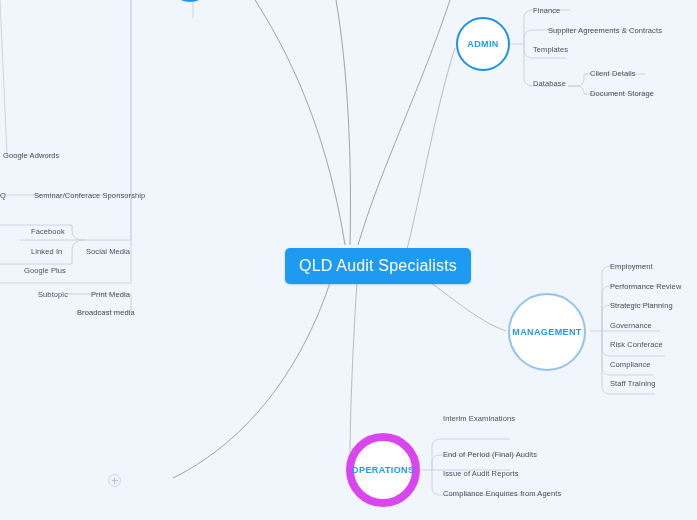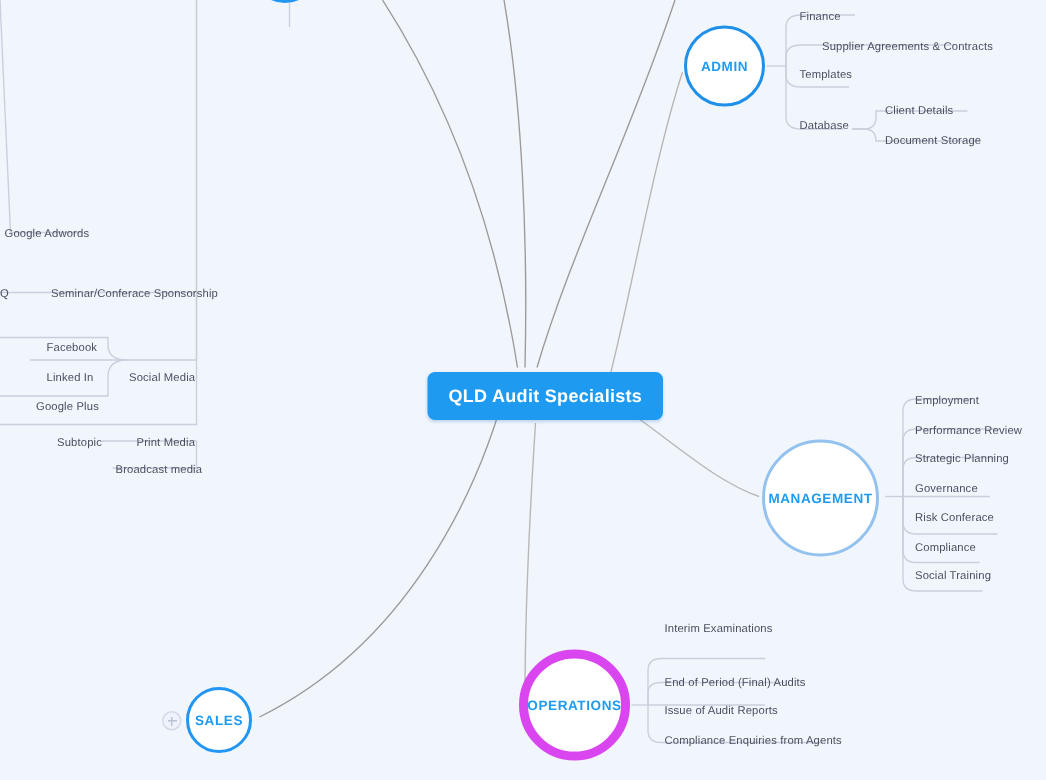--- a/index.html
+++ b/index.html
@@ -25,22 +25,22 @@
     left: 0; top: 0;
     width: 697px;
     height: 520px;
     pointer-events: none;
   }
   
   .root-node {
     position: absolute;
     background: #1e9bf0;
     color: #ffffff;
-    font-size: 12px;
-    font-weight: bold;
+    font-size: 16px;
+    font-weight: normal;
     letter-spacing: .2px;
     border-radius: 5px;
     padding: 9px 14px;
     white-space: nowrap;
     box-shadow: 0 1px 2px rgba(30,120,200,.25);
   }
   
   .circle-node {
     position: absolute;
     border-radius: 50%;
@@ -52,21 +52,21 @@
   }
   .circle-node span {
     color: #1e9bf0;
     font-weight: bold;
     font-size: 9px;
     letter-spacing: .4px;
     white-space: nowrap;
   }
   .c-admin      { border: 2px solid #1e90ea; }
   .c-management { border: 2px solid #93c2ee; }
-  .c-operations { border: 6px solid #d946ef; }
+  .c-operations { border: 8px solid #d946ef; }
   .c-sales      { border: 2px solid #2196f3; }
   .c-partial    { border: 2px solid #2196f3; }
 
   
   .leaf {
     position: absolute;
     font-size: 7.5px;
     color: #4a4f60;
     white-space: nowrap;
     line-height: 11px;
@@ -171,42 +171,39 @@
   </div>
 
   <div class="circle-node c-management" style="left:508px; top:293px; width:78px; height:78px;">
     <span>MANAGEMENT</span>
   </div>
 
   <div class="circle-node c-operations" style="left:346px; top:433px; width:74px; height:74px;">
     <span>OPERATIONS</span>
   </div>
 
-  <div class="circle-node c-sales" style="left:124px; top:458px; width:44px; height:44px;">
-    <span>SALES</span>
-  </div>
 
   <div class="toggle" style="left:108px; top:474px;"></div>
 
   <div class="circle-node c-partial" style="left:168px; top:-42px; width:44px; height:44px;"></div>
 
   <div class="leaf" style="left:533px; top:5px;">Finance</div>
   <div class="leaf" style="left:533px; top:25px;margin-left:15px;">Supplier Agreements &amp; Contracts</div>
   <div class="leaf" style="left:533px; top:44px;">Templates</div>
   <div class="leaf" style="left:533px; top:78px;">Database</div>
   <div class="leaf" style="left:590px; top:68px;">Client Details</div>
   <div class="leaf" style="left:590px; top:88px;">Document Storage</div>
 
   <div class="leaf" style="left:610px; top:261px;">Employment</div>
   <div class="leaf" style="left:610px; top:281px;text-align:center;">Performance Review</div>
   <div class="leaf" style="left:610px; top:300px;">Strategic Planning</div>
   <div class="leaf" style="left:610px; top:320px;text-align:center;">Governance</div>
   <div class="leaf" style="left:610px; top:339px;">Risk Conferace</div>
   <div class="leaf" style="left:610px; top:359px;">Compliance</div>
-  <div class="leaf" style="left:610px; top:378px;">Social Training</div>
+  <div class="leaf" style="left:610px; top:378px;">Staff Training</div>
 
   <div class="leaf" style="left:443px; top:413px;">Interim Examinations</div>
   <div class="leaf" style="left:443px; top:449px;">End of Period (Final) Audits</div>
   <div class="leaf" style="left:443px; top:468px;">Issue of Audit Reports</div>
   <div class="leaf" style="left:443px; top:488px;">Compliance Enquiries from Agents</div>
 
   <div class="leaf" style="left:3px; top:150px;">Google Adwords</div>
   <div class="leaf" style="left:0px; top:190px;">Q</div>
   <div class="leaf" style="left:34px; top:190px;">Seminar/Conferace Sponsorship</div>
   <div class="leaf" style="left:31px; top:226px;">Facebook</div>

